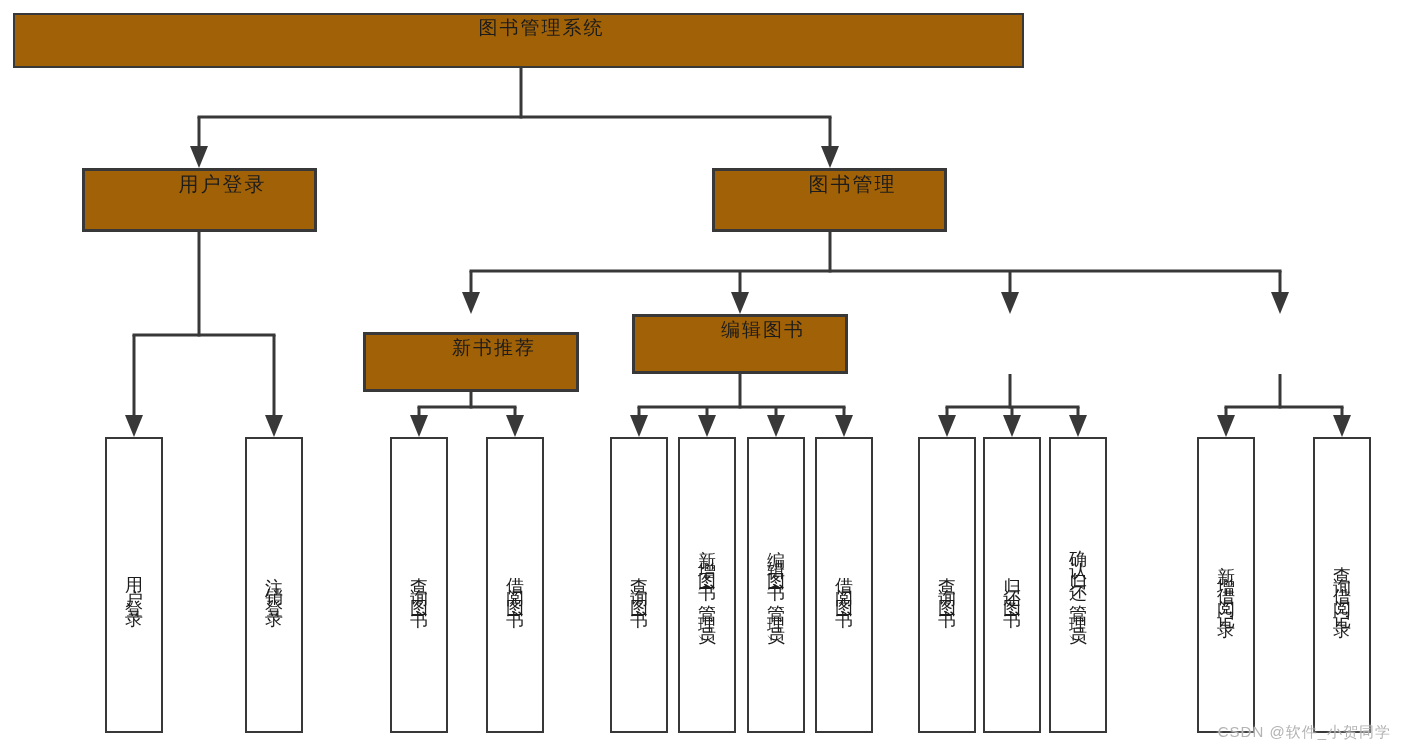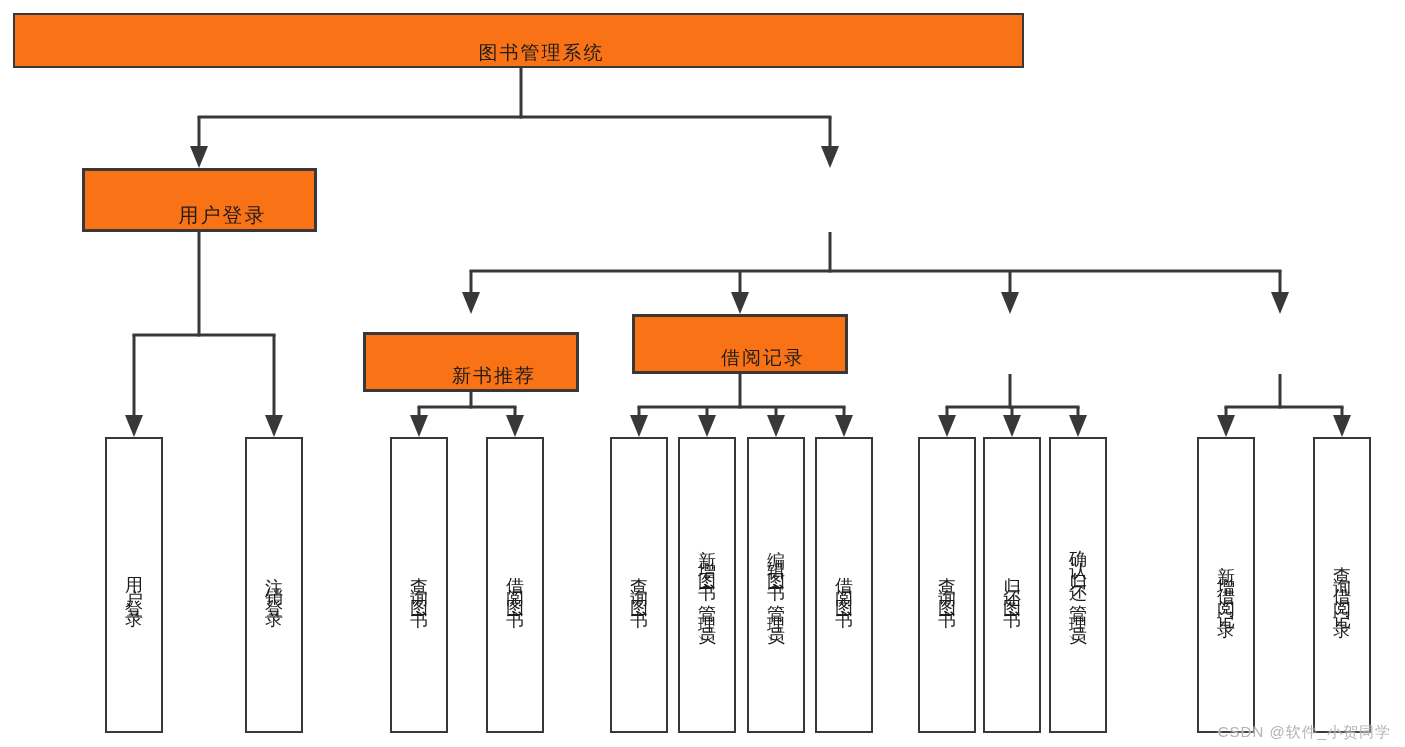--- a/index.html
+++ b/index.html
@@ -12,24 +12,24 @@
     background: #ffffff;
     overflow: hidden;
   }
   .connectors {
     position: absolute;
     left: 0; top: 0;
     width: 1405px; height: 747px;
   }
   .box {
     position: absolute;
-    background: #f97316;
+    background: #a16207;
     border: 3px solid #383838;
     display: flex;
-    align-items: flex-end;
+    align-items: flex-start;
     justify-content: center;
     color: #1c1c1c;
     font-size: 20px;
     letter-spacing: 2px;
     white-space: nowrap;
     padding-left: 46px;
   }
   .root {
     left: 13px; top: 13px;
     width: 1011px; height: 55px;
@@ -134,26 +134,29 @@
     </g>
   </svg>
 
   <div class="box root" style="left:13px;">
     <span>图书管理系统</span>
   </div>
 
   <div class="box node2" style="left:82px;">
     <span>用户登录</span>
   </div>
+  <div class="box node2" style="left:712px;">
+    <span>图书管理</span>
+  </div>
 
   <div class="box node3" style="left:363px;margin-top:18px;">
     <span>新书推荐</span>
   </div>
   <div class="box node3" style="left:632px;">
-    <span>借阅记录</span>
+    <span>编辑图书</span>
   </div>
 
   <div class="leaf" style="left:105px;">
     <span>用户登录</span>
   </div>
   <div class="leaf" style="left:245px;">
     <span>注销登录</span>
   </div>
 
   <div class="leaf" style="left:390px;">

